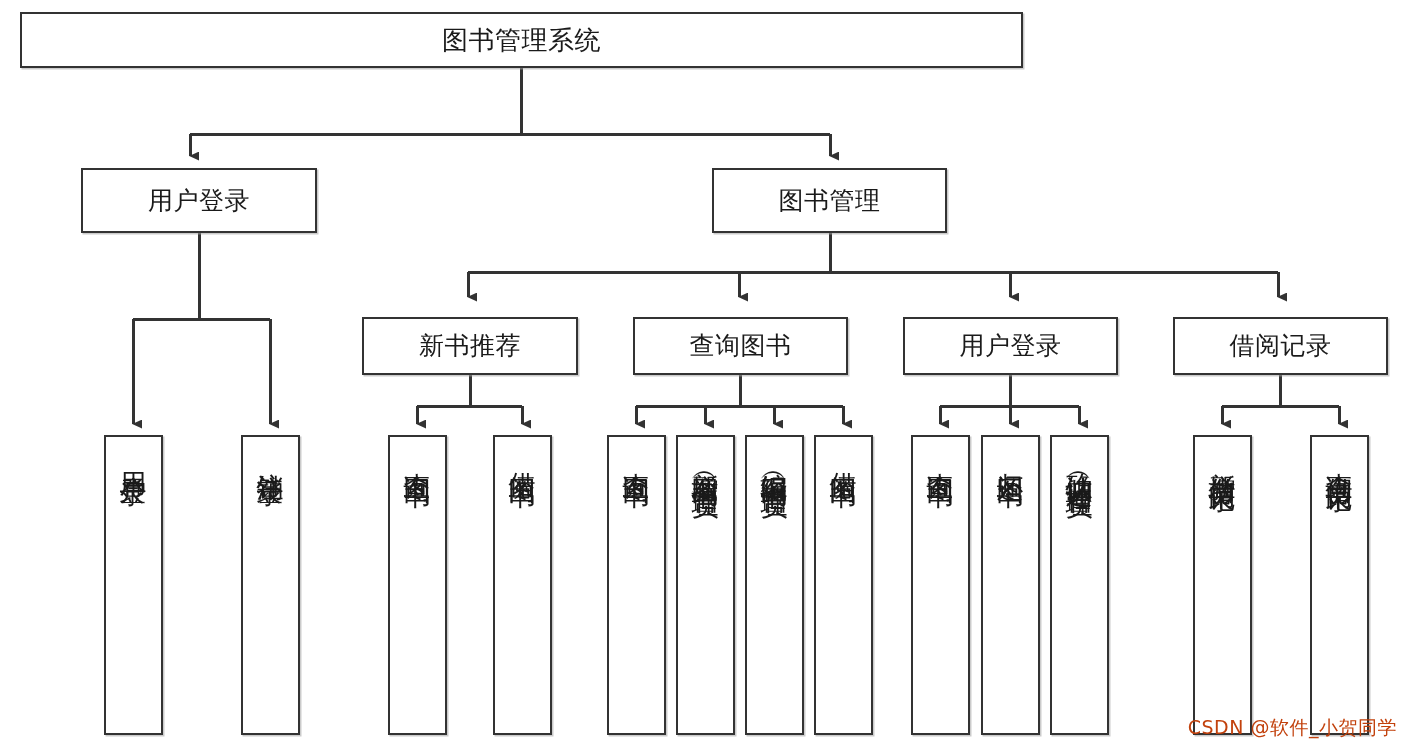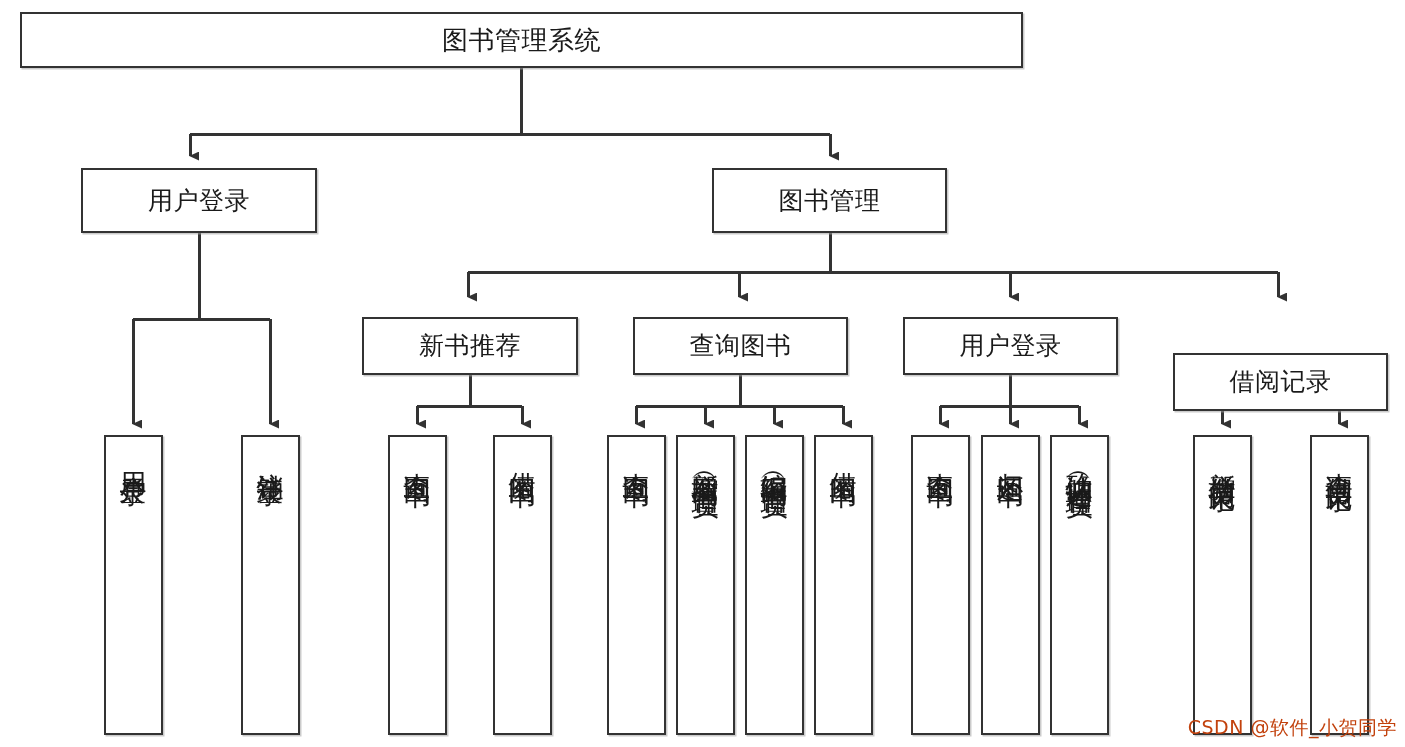--- a/index.html
+++ b/index.html
@@ -147,21 +147,21 @@
   </div>
 
   <div class="node-box horizontal" style="left:633px; top:317px; width:215px; height:58px;">
     <span class="node-label">查询图书</span>
   </div>
 
   <div class="node-box horizontal" style="left:903px; top:317px; width:215px; height:58px;">
     <span class="node-label">用户登录</span>
   </div>
 
-  <div class="node-box horizontal" style="left:1173px; top:317px; width:215px; height:58px;margin-top:36px;">
+  <div class="node-box horizontal" style="left:1173px; top:317px; width:215px; height:58px;">
     <span class="node-label">借阅记录</span>
   </div>
 
   <div class="node-box vertical" style="left:104px; top:435px; width:59px; height:300px;">
     <span class="node-label">用户登录</span>
   </div>
 
   <div class="node-box vertical" style="left:241px; top:435px; width:59px; height:300px;">
     <span class="node-label">注销登录</span>
   </div>

